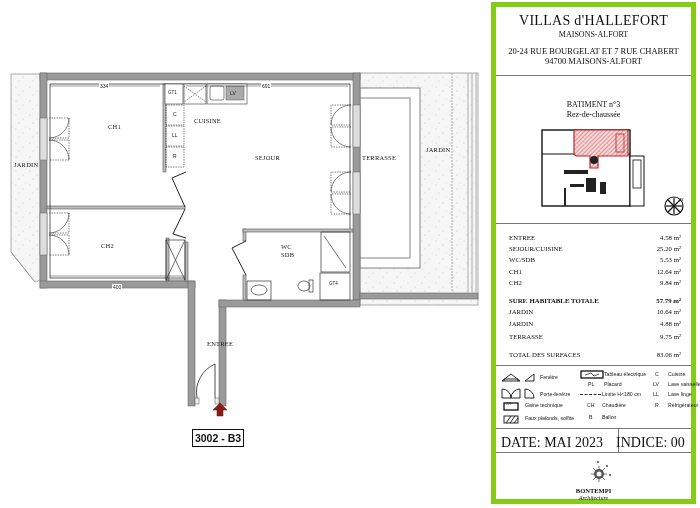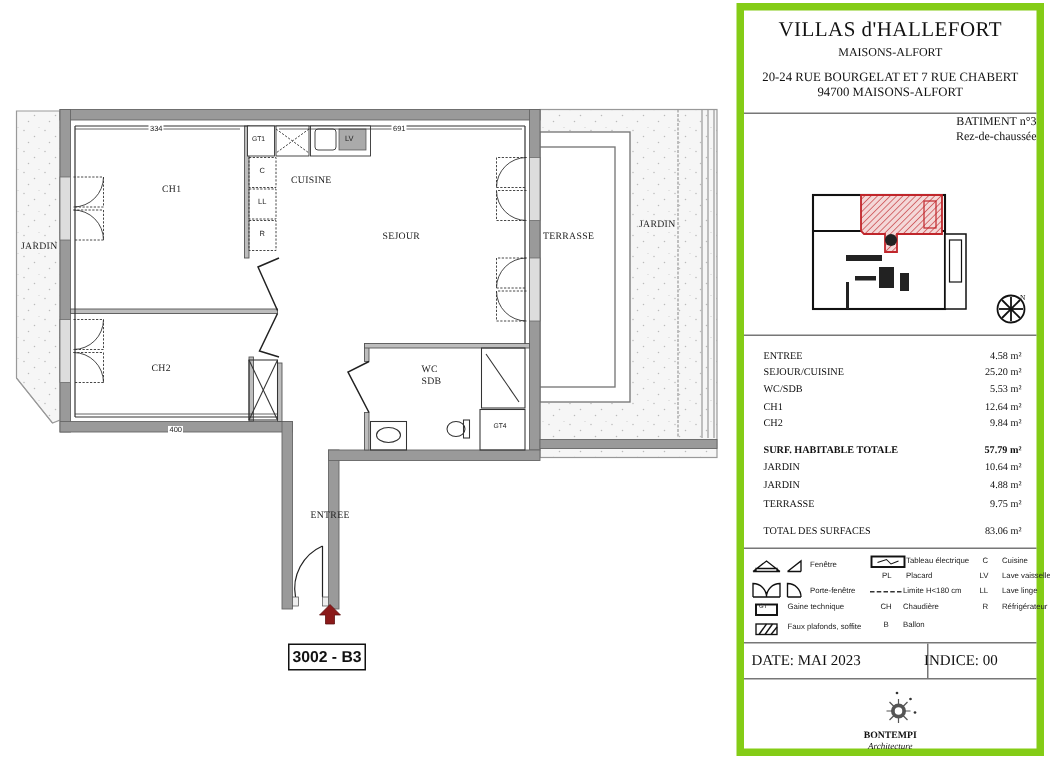--- a/index.html
+++ b/index.html
@@ -13,21 +13,21 @@
   .panel { position: absolute; left: 491px; top: 2px; width: 205px; height: 502px; border: 5px solid #84cc16; box-sizing: border-box; background: #fff; }
   .sec { position: absolute; left: 0; width: 100%; border-bottom: 1px solid #777; box-sizing: border-box; }
   .center { text-align: center; }
   .t1 { font-size: 14px; line-height: 16px; margin-top: 6px; letter-spacing: 0.3px; }
   .t2 { font-size: 8px; line-height: 10px; }
   .t3 { font-size: 8.5px; line-height: 10px; }
   .b1 { font-size: 8px; line-height: 10.2px; }
   .area-row { position: absolute; left: 13px; right: 10px; font-size: 6.8px; display: flex; justify-content: space-between; }
   .area-row.bold { font-weight: bold; }
   .legend-item { position: absolute; font-family: "Liberation Sans", sans-serif; font-size: 5.2px; color: #222; white-space: nowrap; }
-  .footer-cell { position: absolute; font-size: 10px; top: 6px; }
+  .footer-cell { position: absolute; font-size: 14px; top: 6px; }
   .arch { position: absolute; left: 0; right: 0; text-align: center; }
 </style>
 </head>
 <body>
 
 <div class="plan">
   <svg width="490" height="508" viewBox="0 0 490 508">
     <defs>
       <pattern id="gardenDots" width="14" height="14" patternUnits="userSpaceOnUse">
         <rect width="14" height="14" fill="#f6f6f6"></rect>
@@ -197,21 +197,21 @@
 <div class="panel">
 
   <div class="sec center" style="top:0;height:69px;">
     <div class="t1">VILLAS d'HALLEFORT</div>
     <div class="t2" style="margin-top:1px;">MAISONS-ALFORT</div>
     <div class="t3" style="margin-top:6px;">20-24 RUE BOURGELAT ET 7 RUE CHABERT</div>
     <div class="t3">94700 MAISONS-ALFORT</div>
   </div>
 
   <div class="sec" style="top:69px;height:148px;">
-    <div class="center" style="margin-top:0;text-align:right;">
+    <div class="center" style="margin-top:24px;">
       <div class="b1">BATIMENT n°3</div>
       <div class="b1">Rez-de-chaussée</div>
     </div>
     <svg style="position:absolute;left:36px;top:52px;" width="160" height="90" viewBox="0 0 160 90">
       <defs>
         <pattern id="redHatch" width="3" height="3" patternUnits="userSpaceOnUse" patternTransform="rotate(45)">
           <rect width="3" height="3" fill="#f4d8d8"></rect>
           <line x1="0" y1="0" x2="0" y2="3" stroke="#c0262b" stroke-width="0.8"></line>
         </pattern>
       </defs>

